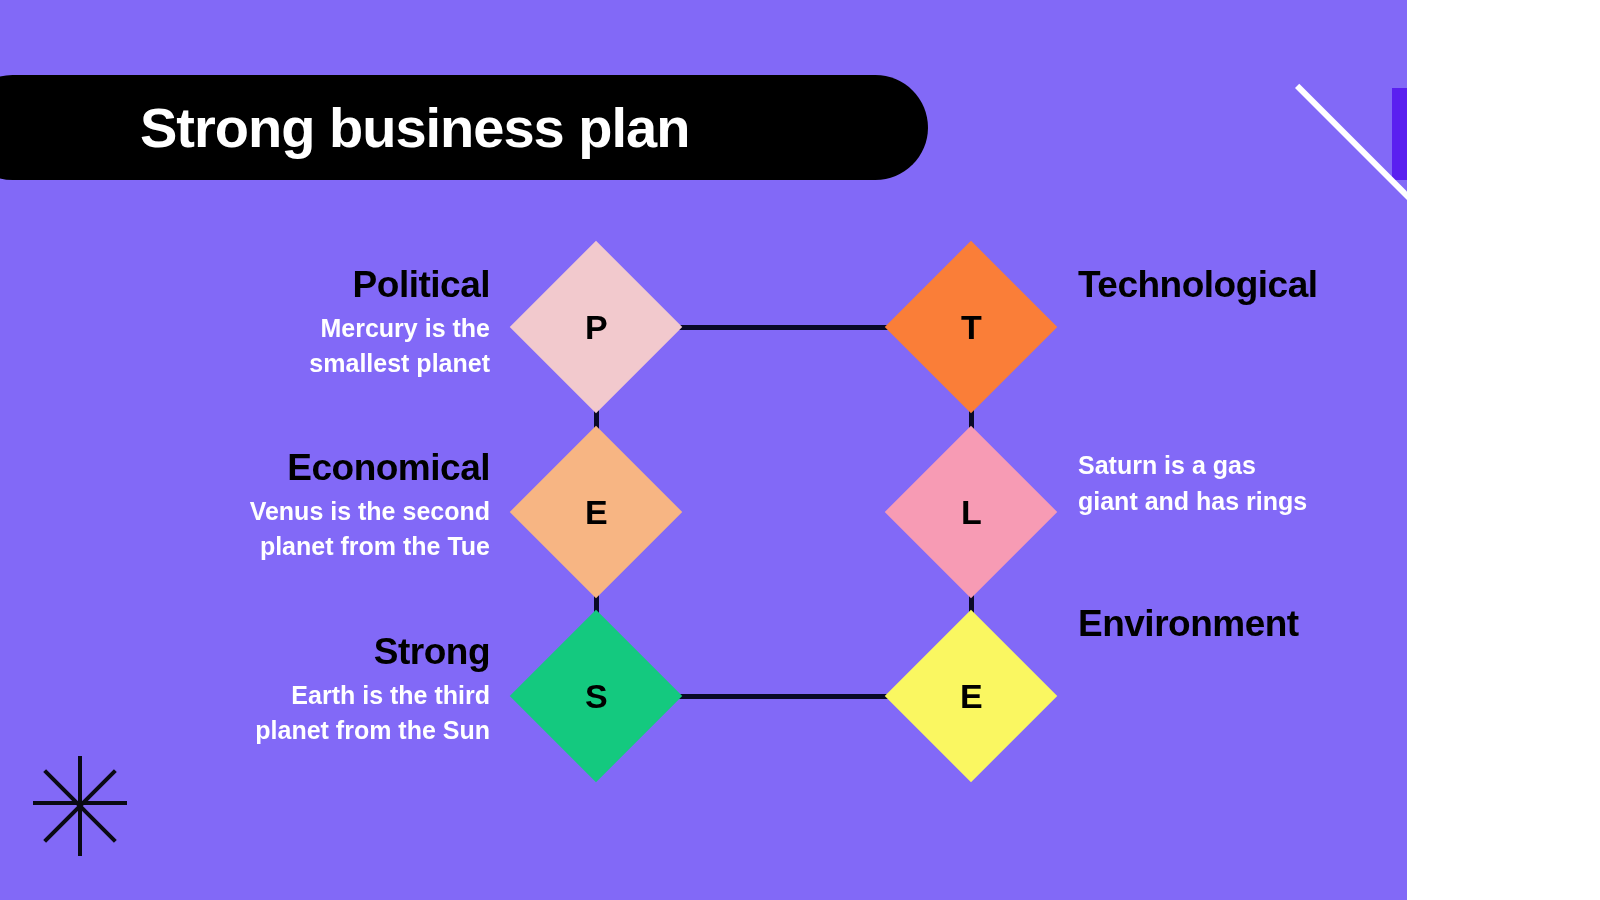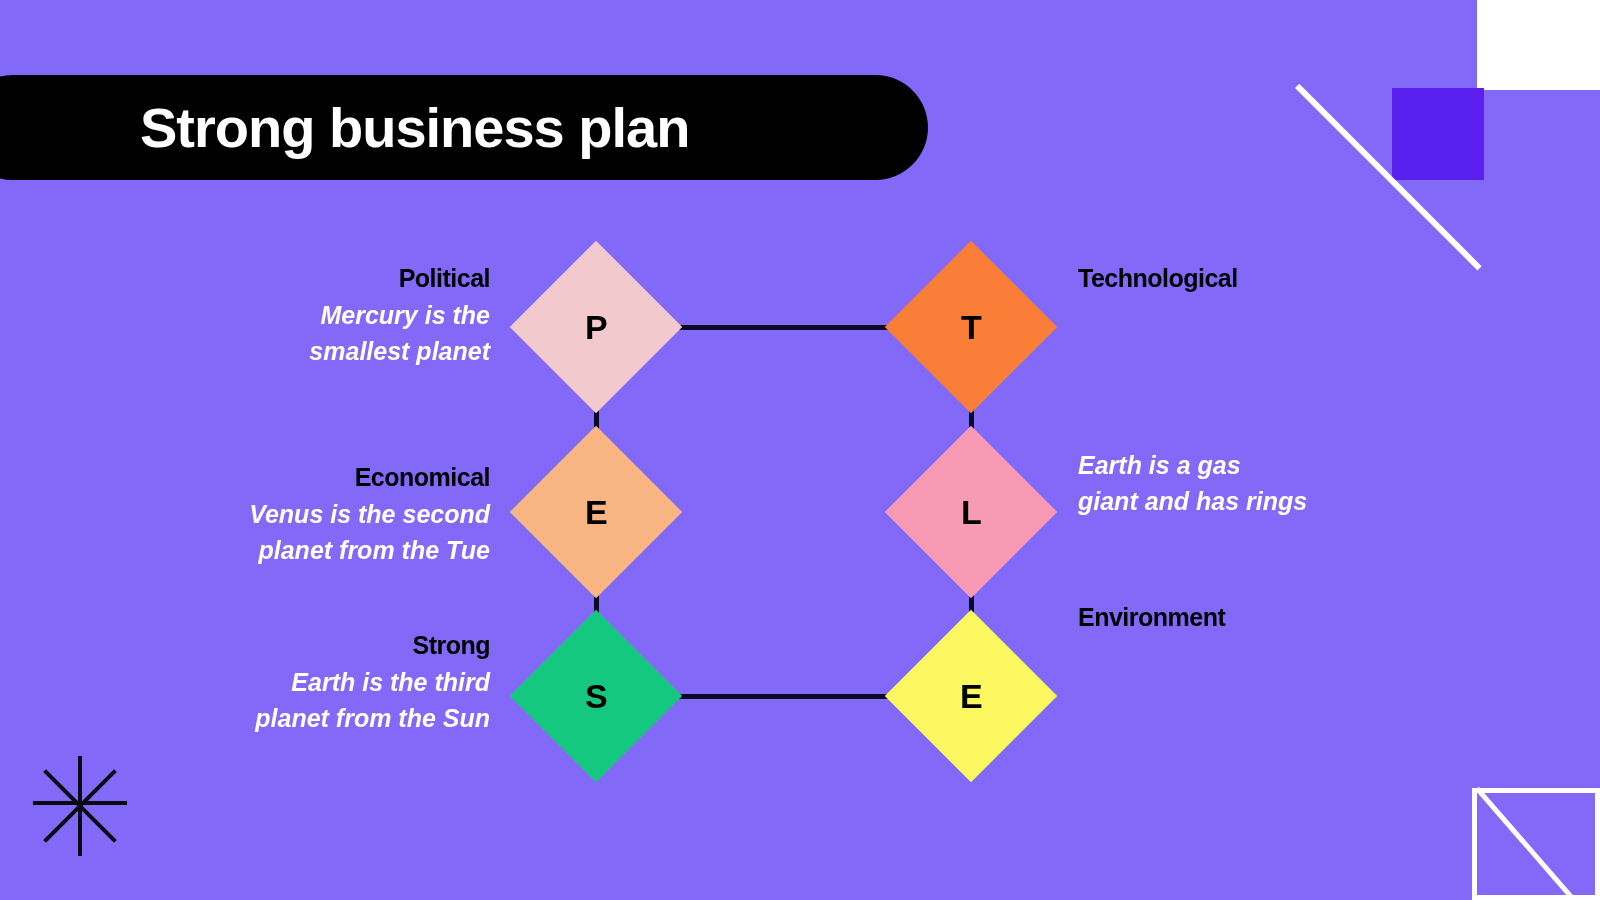--- a/index.html
+++ b/index.html
@@ -8,21 +8,21 @@
   }
   body {
     width: 1600px;
     height: 900px;
     overflow: hidden;
     font-family: "Liberation Sans", sans-serif;
   }
 
   #slide {
     position: relative;
-    width: 1600px;
+    width: 1407px;
     height: 900px;
     background: #8269F7;
     overflow: hidden;
   }
 
   
   .deco-white-rect {
     position: absolute;
     left: 1477px;
     top: -10px;
@@ -114,34 +114,33 @@
     position: absolute;
     width: 350px;
   }
   .col-left  { left: 140px; text-align: right; }
   .col-right { left: 1078px; text-align: left; }
 
   .entry { position: absolute; width: 350px; }
 
   .entry .heading {
     color: #000000;
-    font-size: 25px;
+    font-size: 37px;
     font-weight: bold;
     letter-spacing: -0.5px;
     line-height: 1.08;
     margin: 0 0 6px 0;
     white-space: nowrap;
   }
   .entry .desc {
     color: #FFFFFF;
     font-size: 25px;
     font-weight: bold;
     line-height: 1.42;
     margin: 0;
-    font-style: italic;
   }
 
   
   .diagram {
     position: absolute;
     left: 0;
     top: 0;
     width: 1600px;
     height: 900px;
     pointer-events: none;
@@ -193,38 +192,38 @@
   <div class="title-pill">
     <div class="title-text">Strong business plan</div>
   </div>
 
   <div class="col col-left">
     <div class="entry" style="top:265px;">
       <p class="heading">Political</p>
       <p class="desc" style="white-space: pre-line;">Mercury is the
 smallest planet</p>
     </div>
-    <div class="entry" style="top:464px;">
+    <div class="entry" style="top:448px;">
       <p class="heading">Economical</p>
       <p class="desc" style="white-space: pre-line;">Venus is the second
 planet from the Tue</p>
     </div>
     <div class="entry" style="top:632px;">
       <p class="heading">Strong</p>
       <p class="desc" style="white-space: pre-line; text-align: right;">Earth is the third
 planet from the Sun</p>
     </div>
   </div>
 
   <div class="col col-right">
     <div class="entry" style="top:265px;">
       <p class="heading">Technological</p>
     </div>
     <div class="entry" style="top:448px;">
-      <p class="desc" style="white-space: pre-line;">Earth is a gas
+      <p class="desc" style="white-space: pre-line;">Saturn is a gas
 giant and has rings</p>
     </div>
     <div class="entry" style="top:604px;">
       <p class="heading">Environment</p>
     </div>
   </div>
 
   <div class="diagram">
 
     <div class="connector conn-h" style="left:655px; top:325px; width:260px;"></div>

